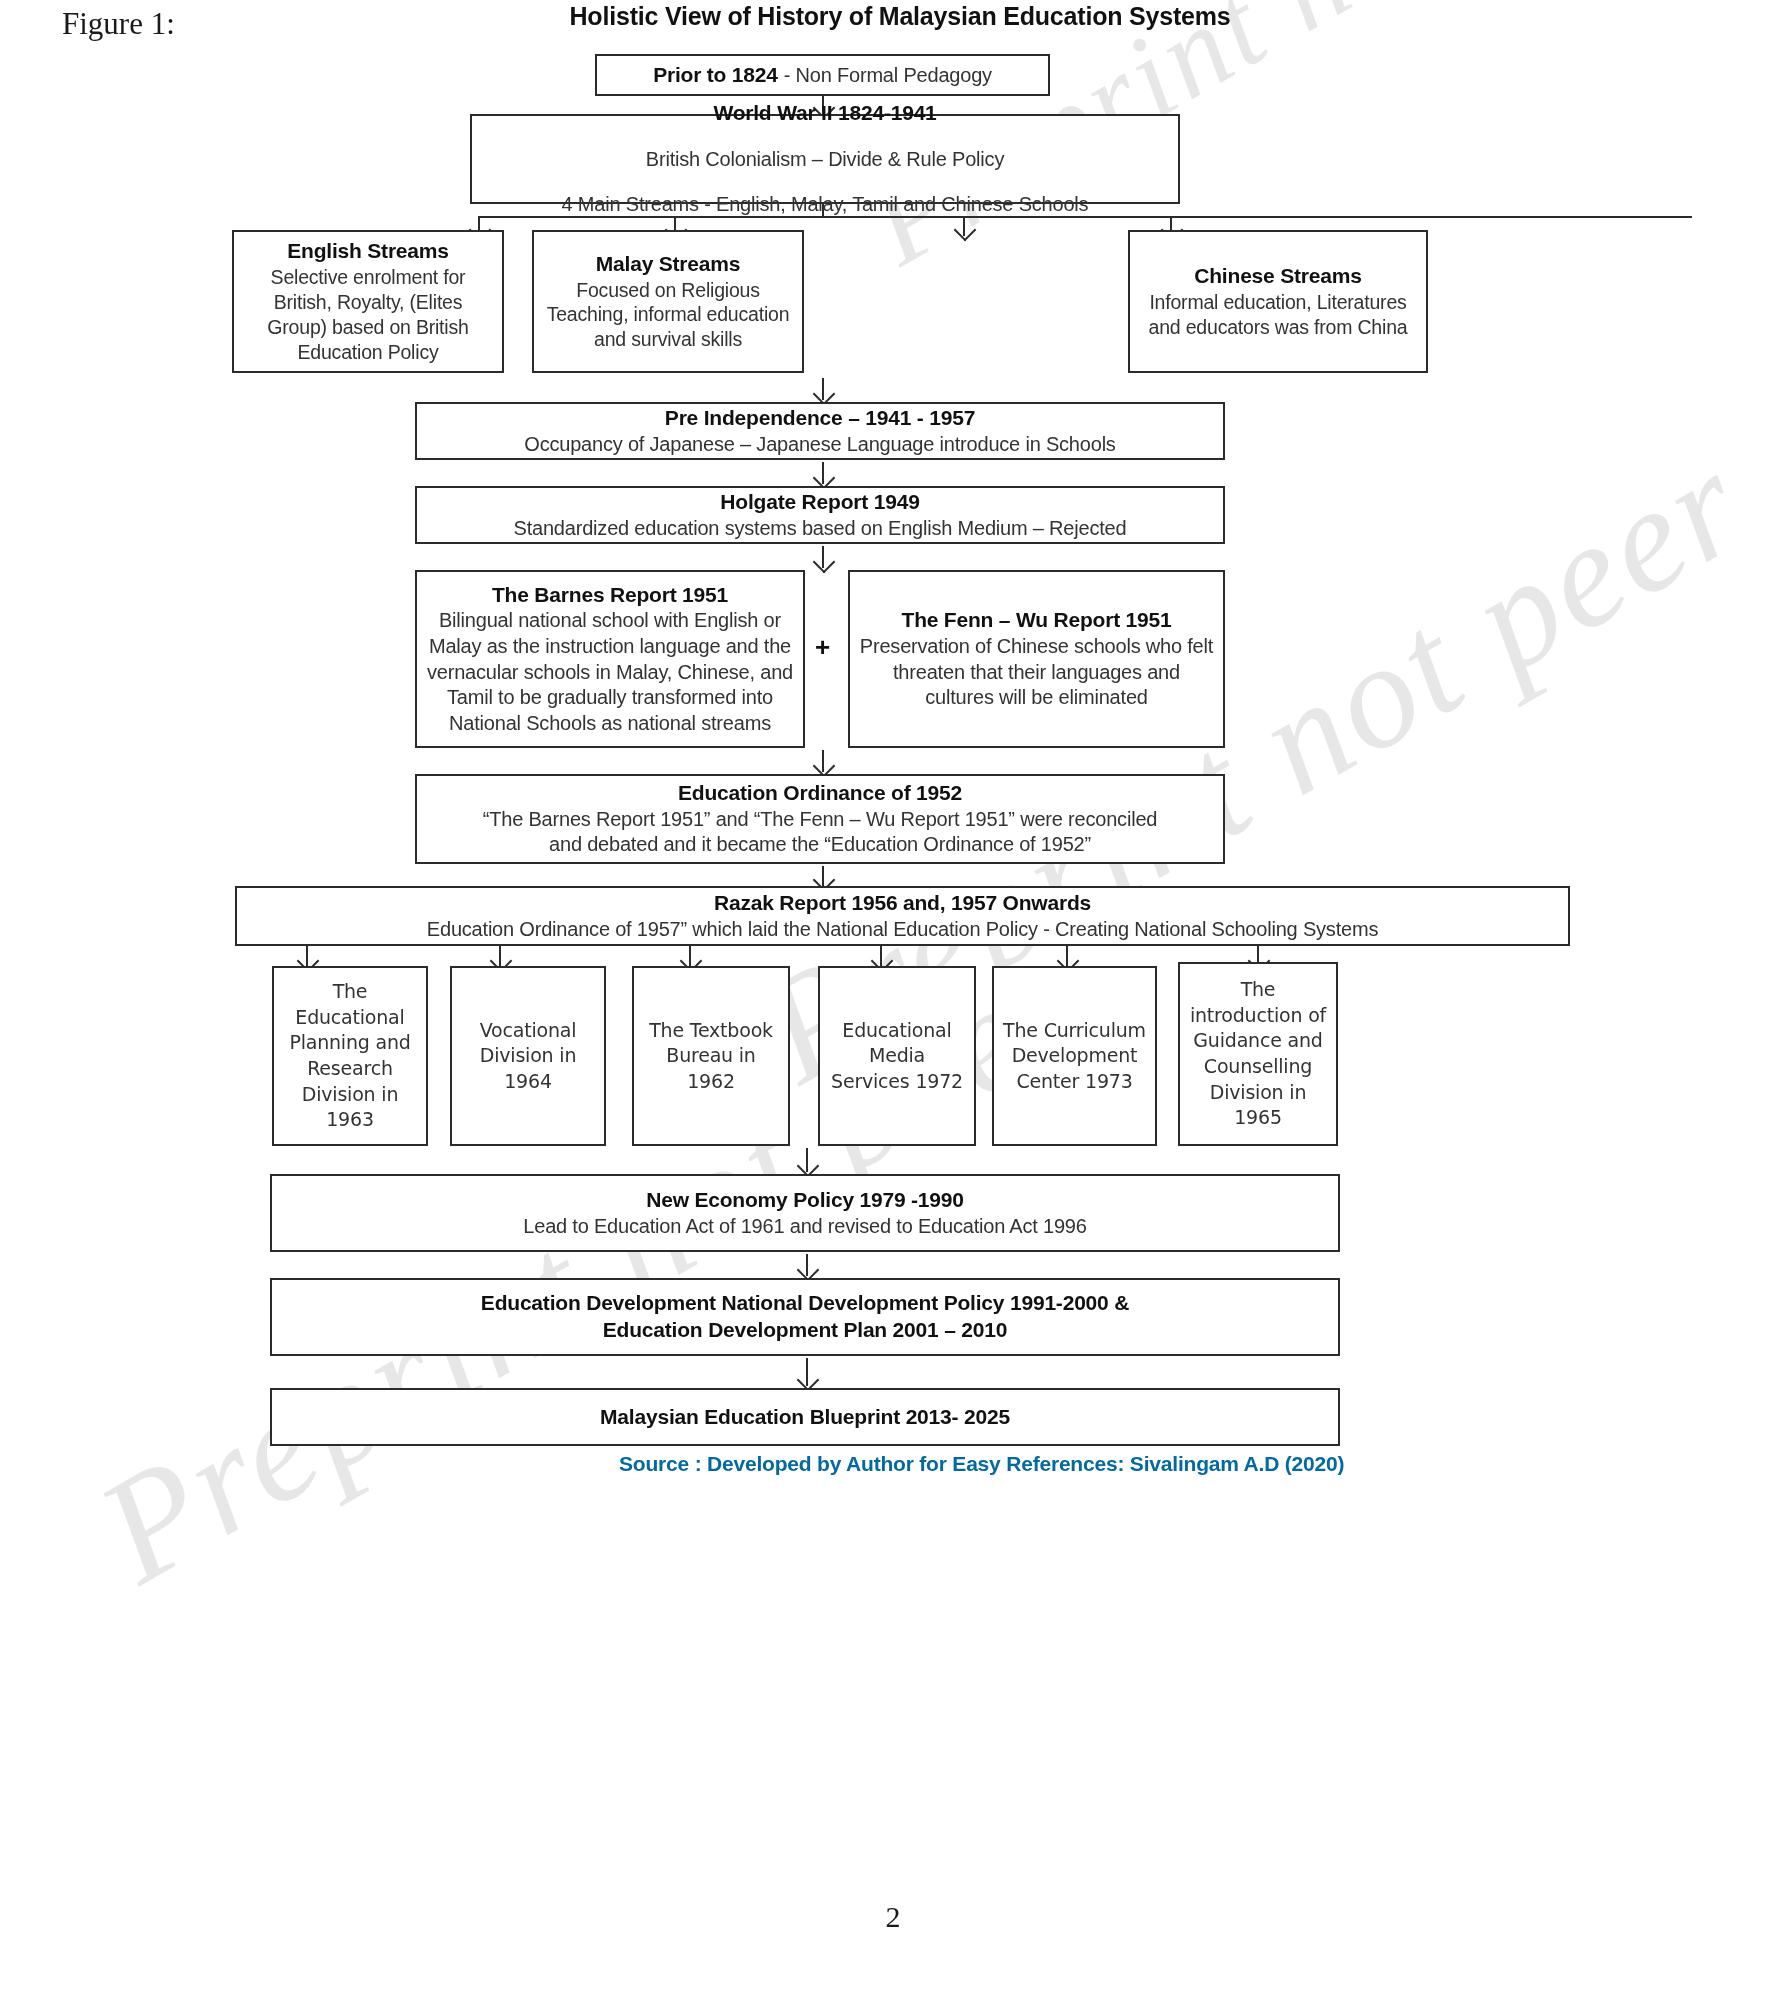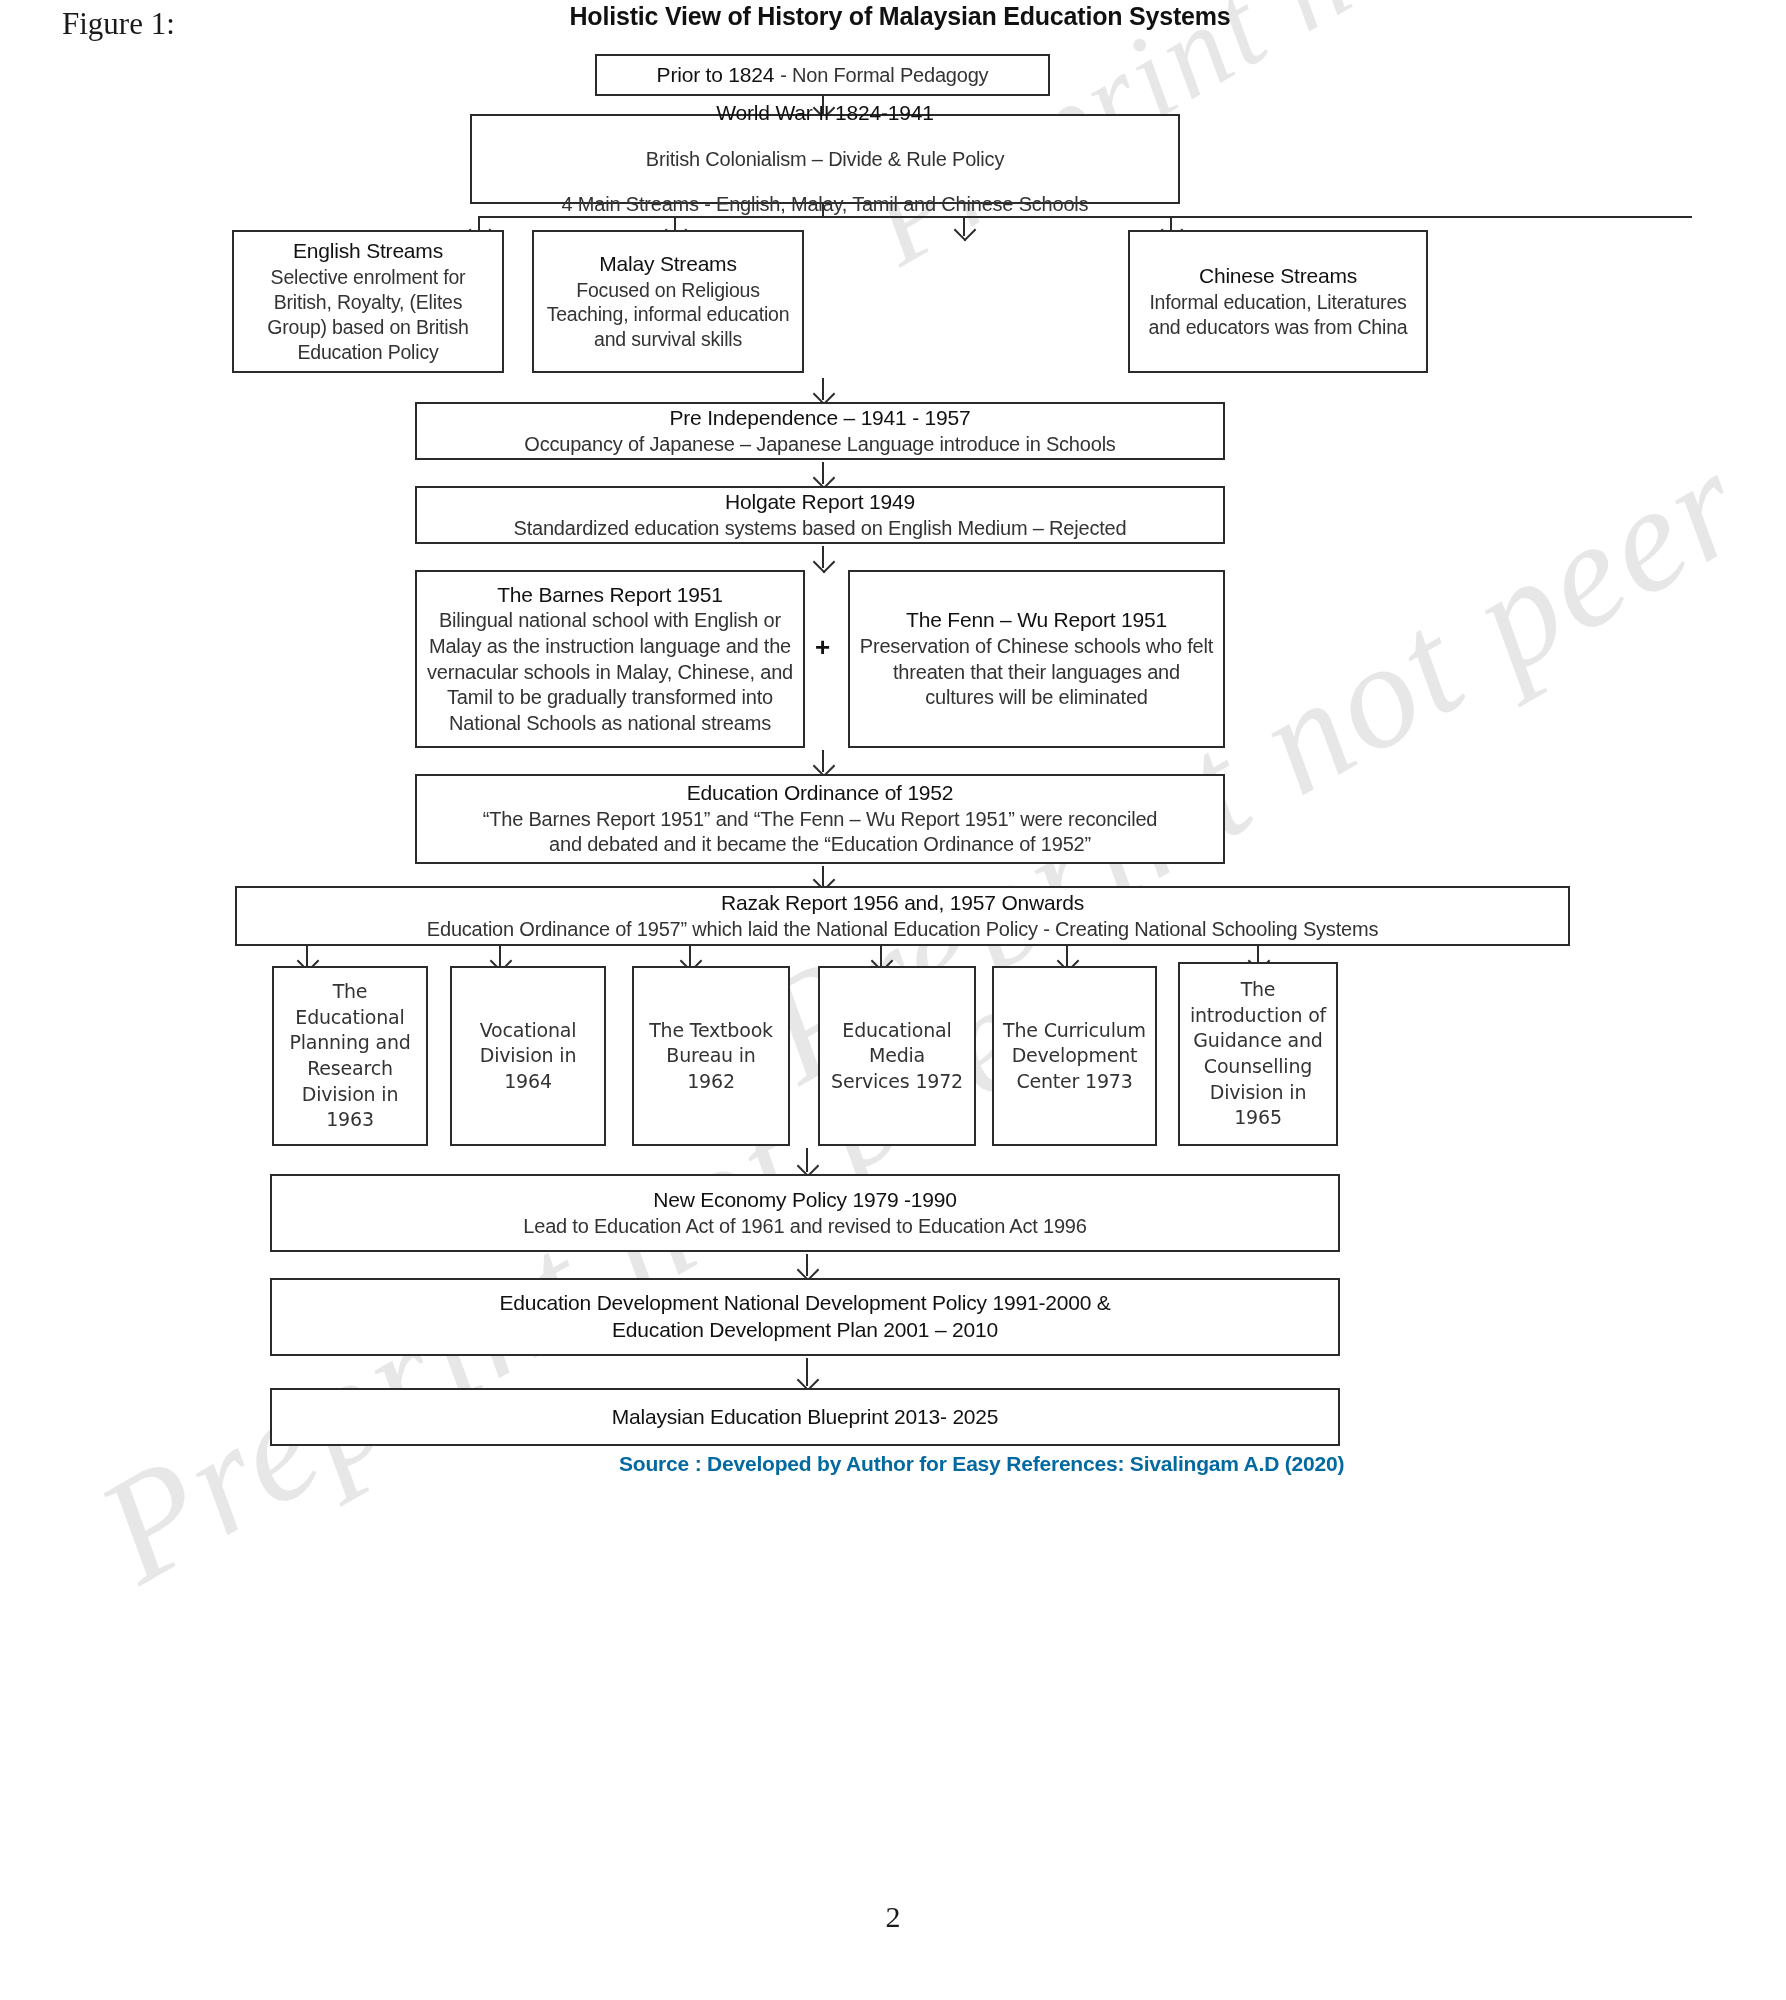--- a/index.html
+++ b/index.html
@@ -85,21 +85,21 @@
     box-sizing: border-box;
     display: flex;
     flex-direction: column;
     align-items: center;
     justify-content: center;
     text-align: center;
     padding: 4px 8px;
     line-height: 1.28;
   }
   .box .hd {
-    font-weight: normal;
+    font-weight: bold;
     font-size: 21px;
     color: #111;
     letter-spacing: -.2px;
   }
   .box .bd {
     font-size: 20px;
     color: #333;
     letter-spacing: -.2px;
   }
   .box.narrow .bd { font-size: 19.5px; }

